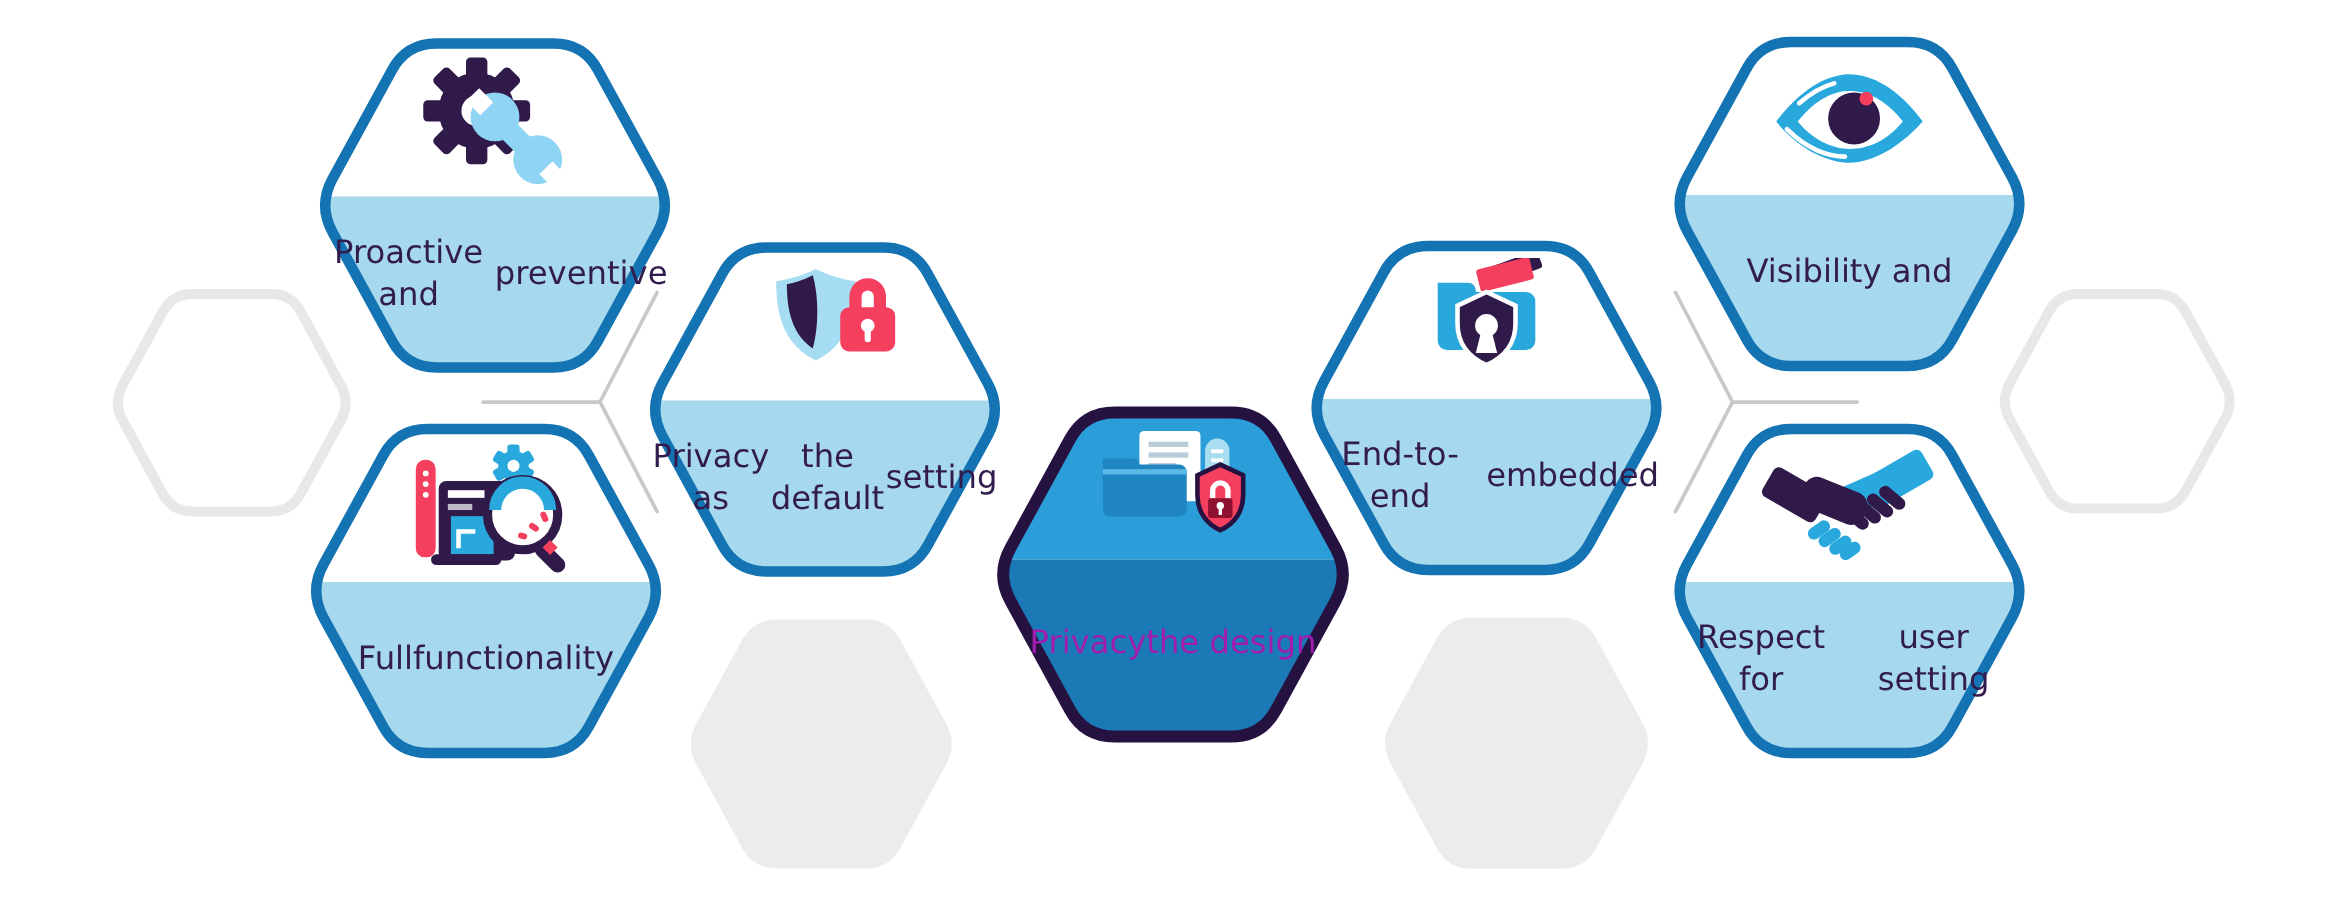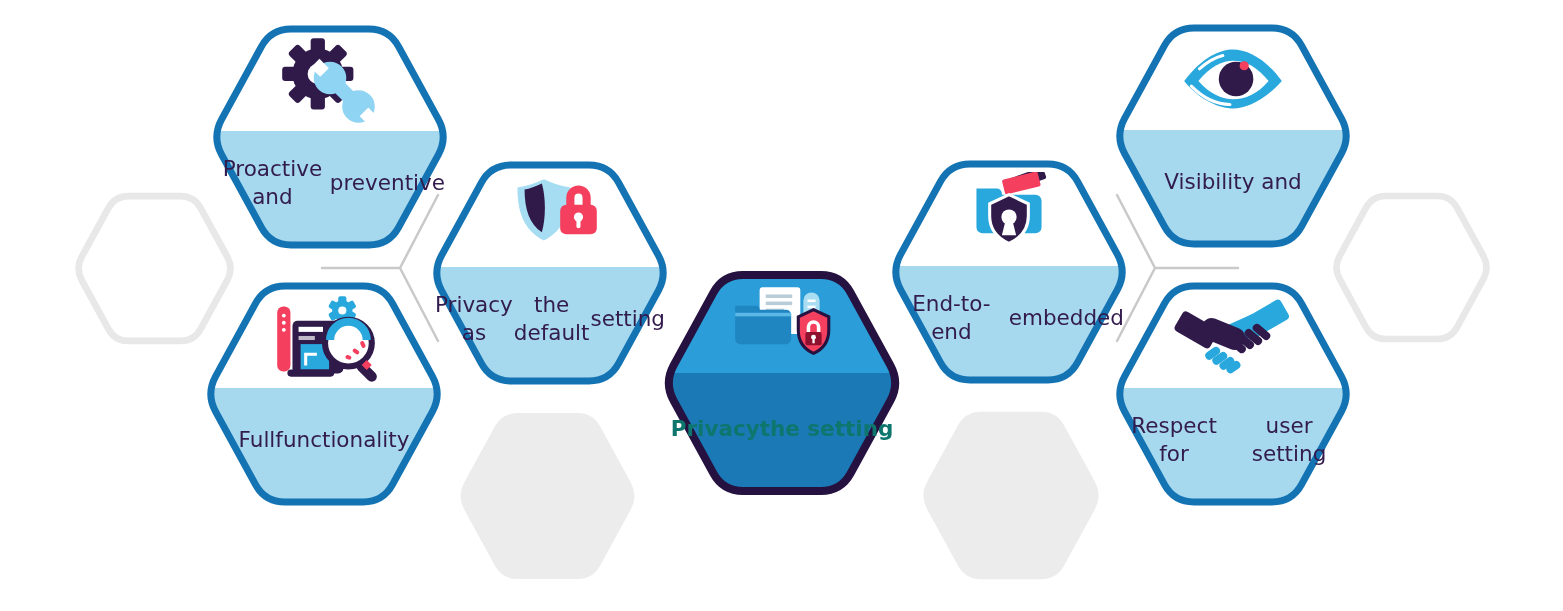--- a/index.html
+++ b/index.html
@@ -11,21 +11,21 @@
   .layer{position:absolute;inset:0;pointer-events:none;}
   .ghost-hex{position:absolute;z-index:0;}
   .hex-tile{position:absolute;width:246px;height:226px;z-index:2;}
   .hex-bg{position:absolute;left:0;top:0;width:246px;height:226px;}
   .hex-icon{position:absolute;left:50%;top:13px;transform:translateX(-50%);width:118px;height:88px;}
   .hex-label{
     position:absolute;left:8px;right:8px;top:45%;bottom:4%;
     display:flex;flex-direction:row;justify-content:center;align-items:center;
     color:#321b4d;font-size:21.5px;line-height:1.32;text-align:center;
   }
-  .hex-tile--center .hex-label{color:#0f766e;font-weight:bold;}
+  .hex-tile--center .hex-label{color:#a21caf;}
 </style>
 </head>
 <body>
 
 <div id="canvas">
 
   <svg width="0" height="0" style="position:absolute" aria-hidden="true">
     <defs>
       <path id="hex-shape" d="M 84,5 L 162,5 Q 182,5 191.6,22.6 L 231.4,95.4 Q 241,113 231.4,130.6 L 191.6,203.4 Q 182,221 162,221 L 84,221 Q 64,221 54.4,203.4 L 14.6,130.6 Q 5,113 14.6,95.4 L 54.4,22.6 Q 64,5 84,5 Z"></path>
       <clipPath id="hex-clip">
@@ -174,25 +174,25 @@
       <path d="M12,22 h20 a4,4 0 0 1 4,4 h26 a5,5 0 0 1 5,5 v24 a5,5 0 0 1 -5,5 h-45 a5,5 0 0 1 -5,-5 z" fill="#1f86c2"></path>
       <rect x="12" y="29" width="55" height="3.5" fill="#5cb8e4"></rect>
       <path d="M74,33 l15,-7 l15,7 v13 c0,11 -6,19 -15,23 c-9,-4 -15,-12 -15,-23 z" fill="#f43f5e" stroke="#251240" stroke-width="3"></path>
       <path d="M84,48 v-5 a5,5 0 0 1 10,0 v5" stroke="#ffffff" stroke-width="3.5" fill="none"></path>
       <rect x="81" y="48" width="16" height="13" rx="2" fill="#8e1230"></rect>
       <circle cx="89" cy="53" r="2.4" fill="#ffffff"></circle>
       <rect x="87.9" y="54" width="2.2" height="5" fill="#ffffff"></rect>
     </svg>
     <div class="hex-label">
       <div>Privacy</div>
-      <div>the setting</div>
-    </div>
-  </div>
-
-  <div class="hex-tile" style="left:886px;top:159px">
+      <div>the design</div>
+    </div>
+  </div>
+
+  <div class="hex-tile" style="left:868px;top:159px">
     <svg class="hex-bg" viewBox="0 0 246 226">
       <g clip-path="url(#hex-clip)">
         <rect x="0" y="0" width="246" height="107" fill="#ffffff"></rect>
         <rect x="0" y="107" width="246" height="119" fill="#a6d8ee"></rect>
       </g>
       <use href="#hex-shape" fill="none" stroke="#1373b3" stroke-width="7"></use>
     </svg>
     <svg class="hex-icon" viewBox="0 0 116 86">
       <rect x="60" y="0" width="34" height="12" rx="2" fill="#2f1a4a" transform="rotate(-20 77 6)"></rect>
       <rect x="52" y="3" width="36" height="15" rx="2" fill="#f43f5e" transform="rotate(-14 70 10)"></rect>

